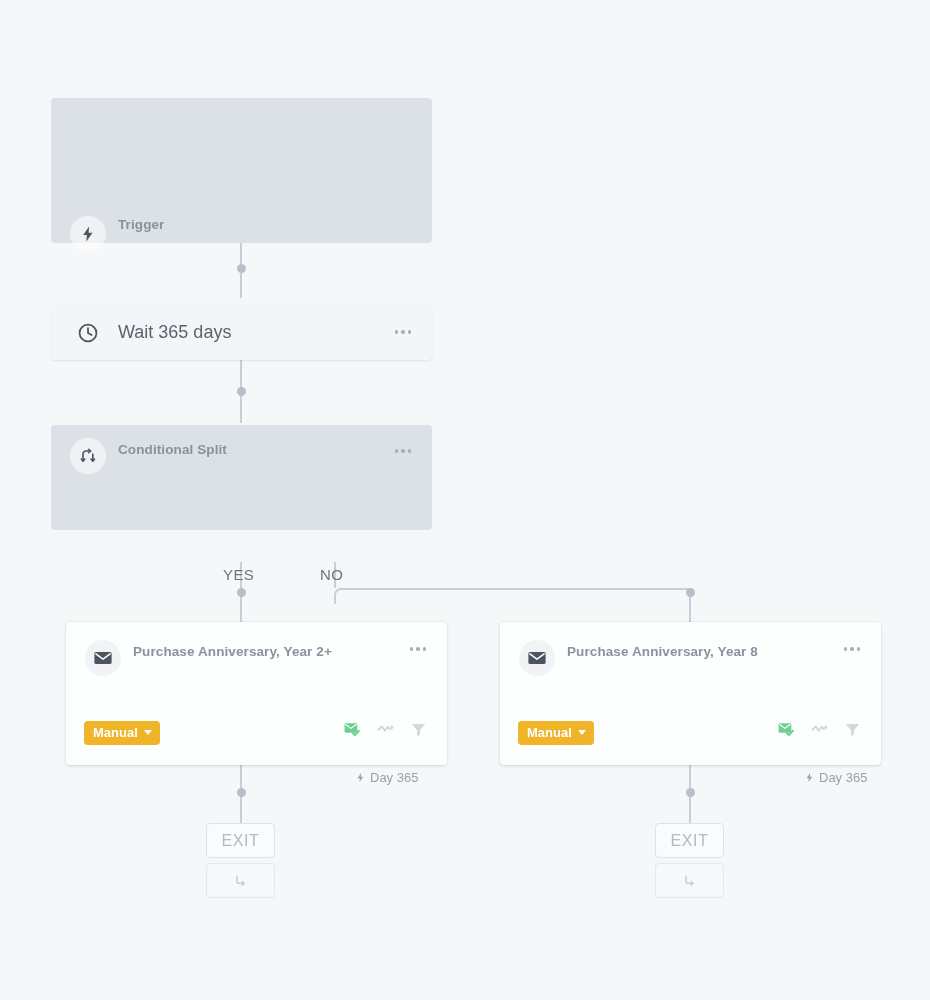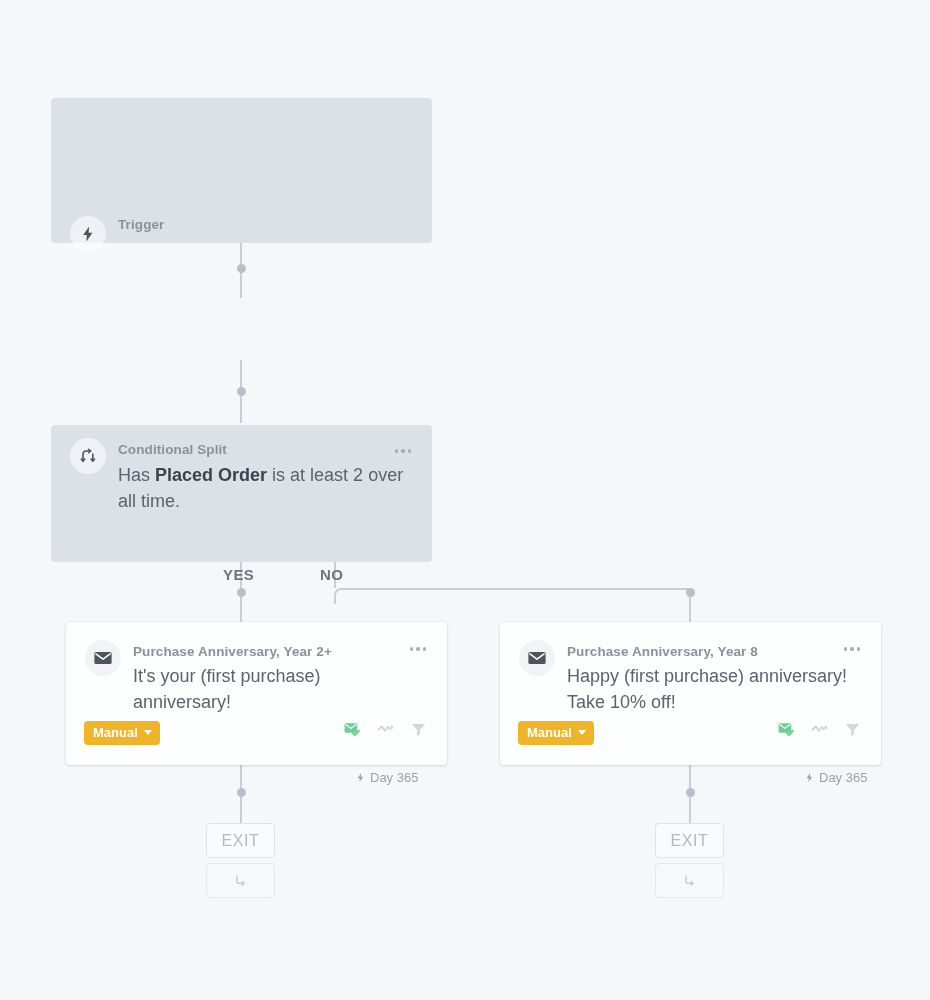--- a/index.html
+++ b/index.html
@@ -143,21 +143,20 @@
     align-items: center;
     gap: 14px;
   }
 
   
   .branch-label {
     position: absolute;
     font-size: 15px;
     color: #6c7480;
     letter-spacing: .4px;
-    font-weight: bold;
   }
 
   
   .day-tag {
     position: absolute;
     display: flex;
     align-items: center;
     gap: 4px;
     font-size: 13px;
     color: #9aa1ab;
@@ -223,54 +222,64 @@
 
   <div class="card card-grey" style="left:51px; top:98px; width:381px; height:145px;">
     <div class="icon-badge" style="left:19px; top:118px; position:absolute;">
       <svg width="18" height="18" viewBox="0 0 24 24" aria-hidden="true">
         <path d="M13.5 2 5.5 13.4h5L9.8 22l8.2-11.6h-5.2L13.5 2z" fill="#4c545e"></path>
       </svg>
     </div>
     <div class="card-kicker" style="left:67px; top:119px;">Trigger</div>
   </div>
 
-
-  <div class="card card-grey" style="left:51px; top:425px; width:381px; height:137px;">
+  <div class="card card-wait" style="left:51px; top:305px; width:381px; height:55px;">
+    <div class="icon-badge plain" style="left:19px; top:10px; position:absolute; background:transparent;">
+      <svg width="22" height="22" viewBox="0 0 24 24" aria-hidden="true">
+        <circle cx="12" cy="12" r="9.2" fill="none" stroke="#4c545e" stroke-width="1.9"></circle>
+        <path d="M12 6.6V12l3.9 2.3" fill="none" stroke="#4c545e" stroke-width="1.9" stroke-linecap="round"></path>
+      </svg>
+    </div>
+    <div class="wait-label" style="left:67px; top:17px;">Wait 365 days</div>
+    <div class="kebab" style="right:21px; top:25px;">
+      <i></i>
+        <i></i>
+        <i></i>
+    </div>
+  </div>
+
+  <div class="card card-grey" style="left:51px; top:425px; width:381px; height:105px;">
     <div class="icon-badge" style="left:19px; top:13px; position:absolute;">
       <svg width="20" height="20" viewBox="0 0 24 24" aria-hidden="true">
         <path d="M6 18V9.5c0-2 1.6-3.5 3.6-3.5h5.2" fill="none" stroke="#4c545e" stroke-width="1.9" stroke-linecap="round"></path>
         <path d="M17.8 18V9.5" fill="none" stroke="#4c545e" stroke-width="1.9" stroke-linecap="round"></path>
         <path d="M3.9 15.6 6 18.3l2.1-2.7" fill="none" stroke="#4c545e" stroke-width="1.8" stroke-linecap="round" stroke-linejoin="round"></path>
         <path d="M15.7 15.6l2.1 2.7 2.1-2.7" fill="none" stroke="#4c545e" stroke-width="1.8" stroke-linecap="round" stroke-linejoin="round"></path>
         <path d="M12.7 3.9 15.4 6l-2.7 2.1" fill="none" stroke="#4c545e" stroke-width="1.8" stroke-linecap="round" stroke-linejoin="round"></path>
       </svg>
     </div>
     <div class="card-kicker" style="left:67px; top:17px;">Conditional Split</div>
-    <div class="card-title" style="left:67px; top:37px; width:300px;">
-      <span>Has </span><b>Placed Order</b><span> is at least 2 over all time.</span>
-    </div>
     <div class="kebab" style="right:21px; top:24px;">
       <i></i>
         <i></i>
         <i></i>
     </div>
   </div>
 
   <div class="branch-label" style="left:223px; top:566px;">YES</div>
   <div class="branch-label" style="left:320px; top:566px;">NO</div>
 
   <div class="card card-white" style="left:66px; top:622px; width:381px; height:143px;">
     <div class="icon-badge plain" style="left:19px; top:18px; position:absolute;">
       <svg width="22" height="22" viewBox="0 0 24 24" aria-hidden="true">
         <rect x="2.6" y="5.4" width="18.8" height="13.2" rx="1.8" fill="#4c545e"></rect>
         <path d="M4.2 7.6 12 13.2l7.8-5.6" fill="none" stroke="#ffffff" stroke-width="1.7" stroke-linecap="round" stroke-linejoin="round"></path>
       </svg>
     </div>
     <div class="card-kicker" style="left:67px; top:22px;">Purchase Anniversary, Year 2+</div>
-    <div class="card-title" style="left:67px; top:41px; width:290px;">It's your (first purchase) anniversary!</div>
     <div class="manual-badge" style="left:18px; top:99px;">
       <span>Manual</span>
       <span class="caret"></span>
     </div>
     <div class="kebab" style="right:21px; top:25px;">
       <i></i>
         <i></i>
         <i></i>
     </div>
     <div class="card-actions" style="right:19px; top:98px;">
@@ -311,21 +320,20 @@
   </div>
 
   <div class="card card-white" style="left:500px; top:622px; width:381px; height:143px;">
     <div class="icon-badge plain" style="left:19px; top:18px; position:absolute;">
       <svg width="22" height="22" viewBox="0 0 24 24" aria-hidden="true">
         <rect x="2.6" y="5.4" width="18.8" height="13.2" rx="1.8" fill="#4c545e"></rect>
         <path d="M4.2 7.6 12 13.2l7.8-5.6" fill="none" stroke="#ffffff" stroke-width="1.7" stroke-linecap="round" stroke-linejoin="round"></path>
       </svg>
     </div>
     <div class="card-kicker" style="left:67px; top:22px;">Purchase Anniversary, Year 8</div>
-    <div class="card-title" style="left:67px; top:41px; width:290px;">Happy (first purchase) anniversary! Take 10% off!</div>
     <div class="manual-badge" style="left:18px; top:99px;">
       <span>Manual</span>
       <span class="caret"></span>
     </div>
     <div class="kebab" style="right:21px; top:25px;">
       <i></i>
         <i></i>
         <i></i>
     </div>
     <div class="card-actions" style="right:19px; top:98px;">

